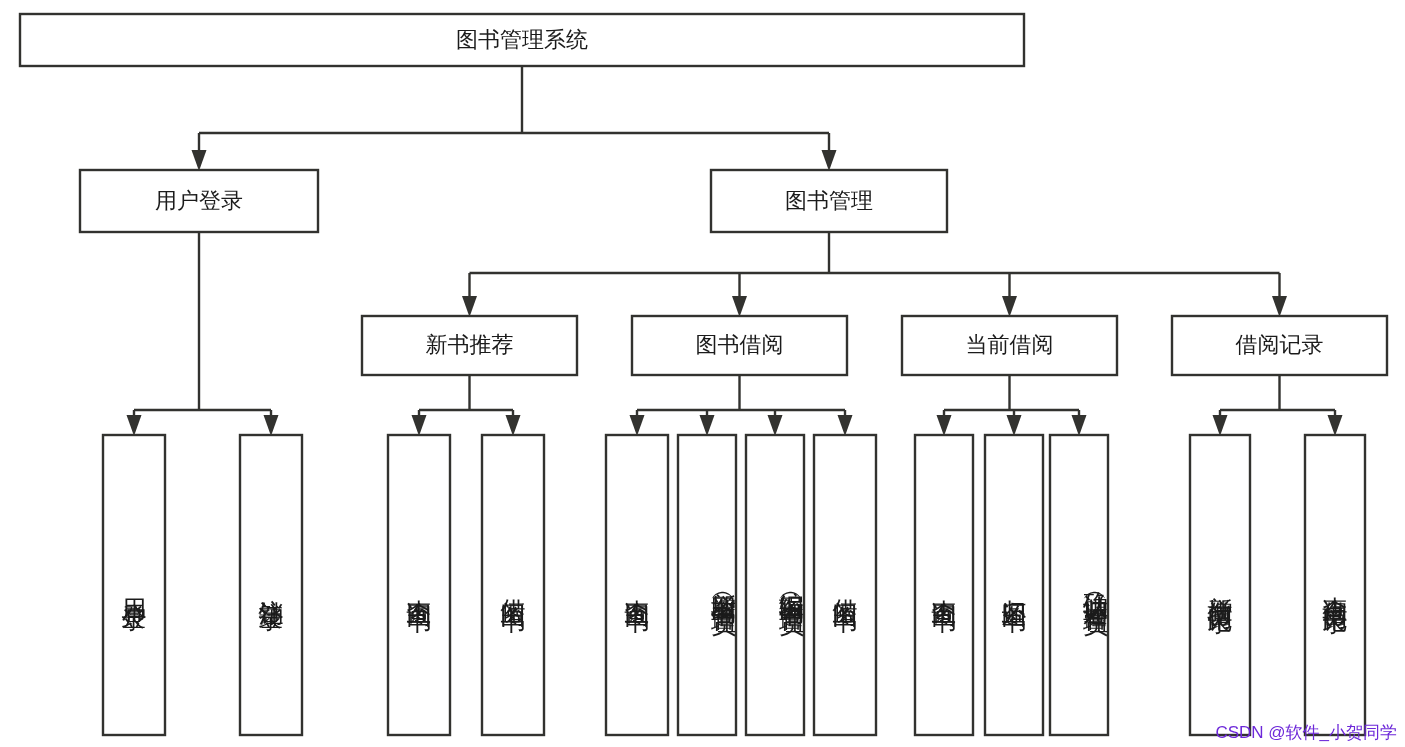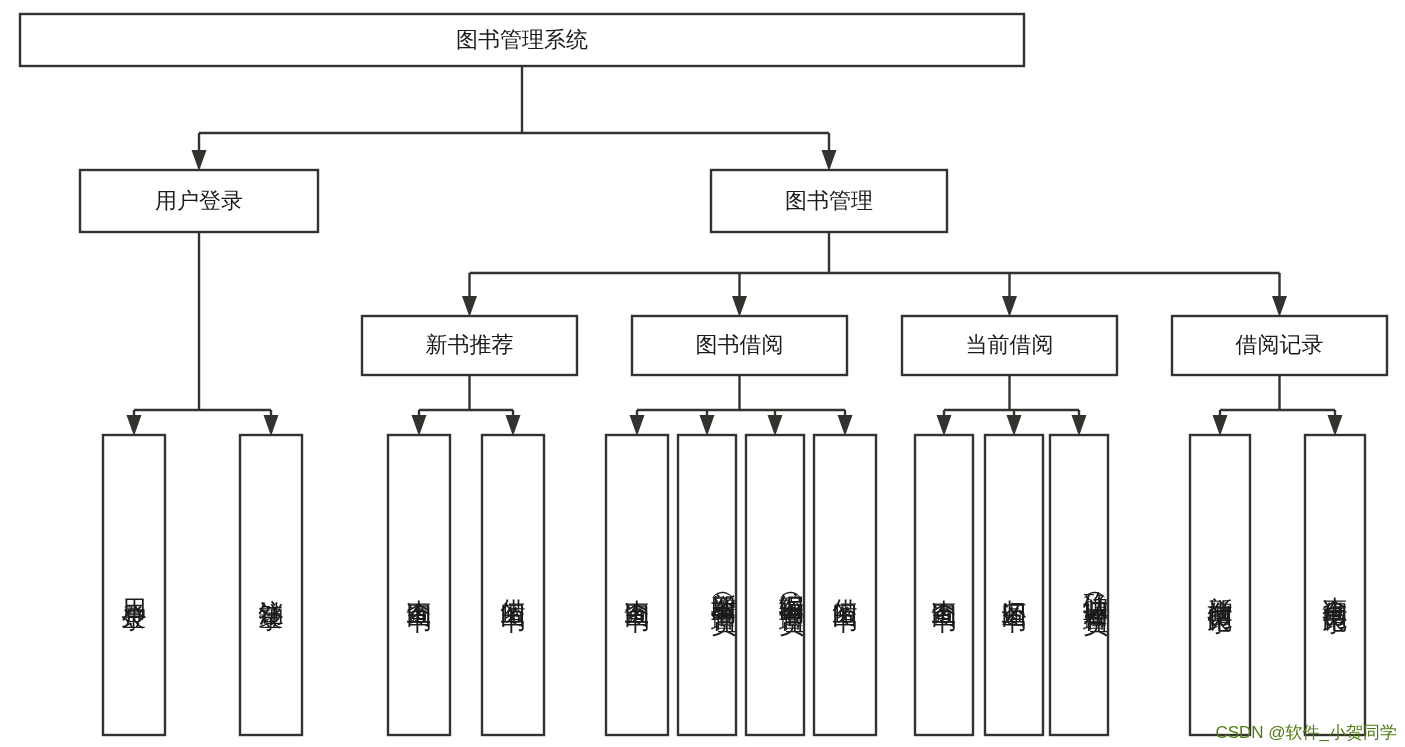--- a/index.html
+++ b/index.html
@@ -58,21 +58,21 @@
     color: #1b1b1b;
     white-space: nowrap;
     pointer-events: none;
   }
   .watermark {
     position: absolute;
     right: 8px;
     bottom: 3px;
     font-family: "Liberation Sans", "DejaVu Sans", sans-serif;
     font-size: 17px;
-    color: #4d7c0f;
+    color: #6d28d9;
     white-space: nowrap;
   }
 </style>
 </head>
 <body>
 
 <div id="diagram-root">
   <svg id="tree-svg" viewBox="0 0 1405 747" preserveAspectRatio="none">
       <line x1="522" y1="66" x2="522" y2="133" class="conn"></line>
       <line x1="199" y1="133" x2="829" y2="133" class="conn"></line>

